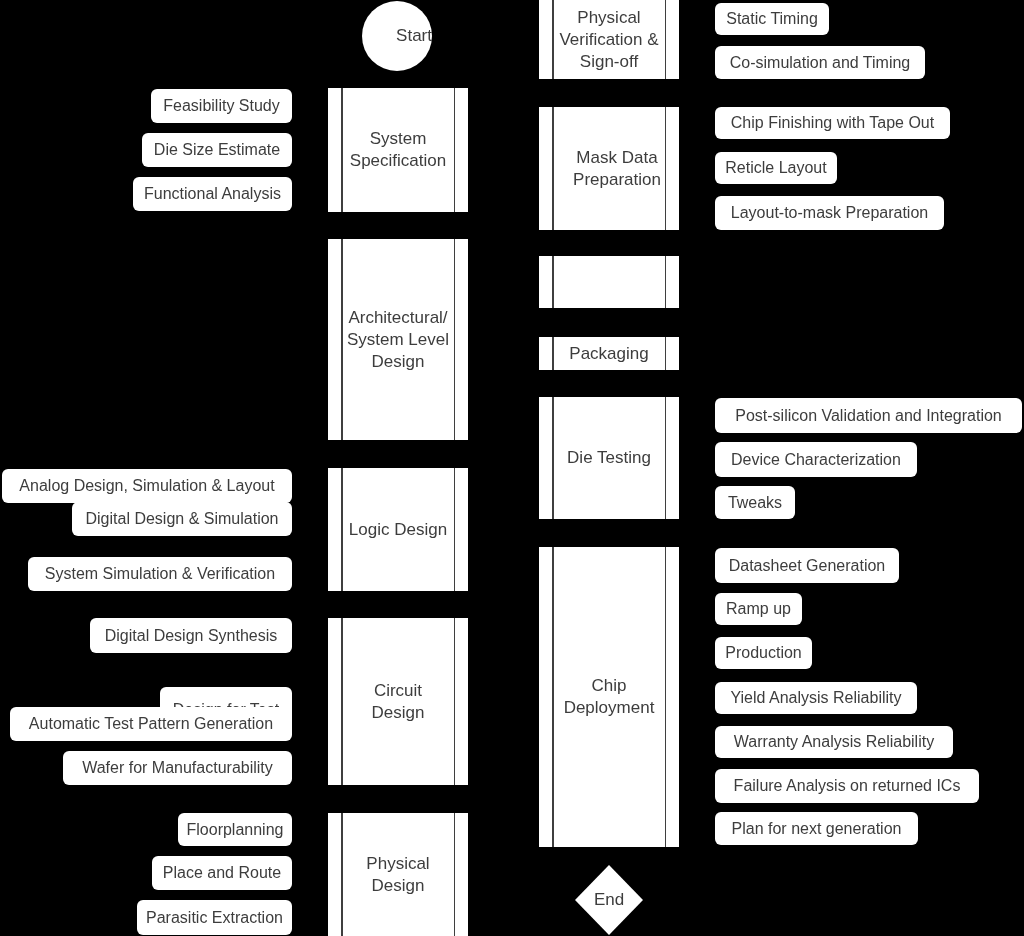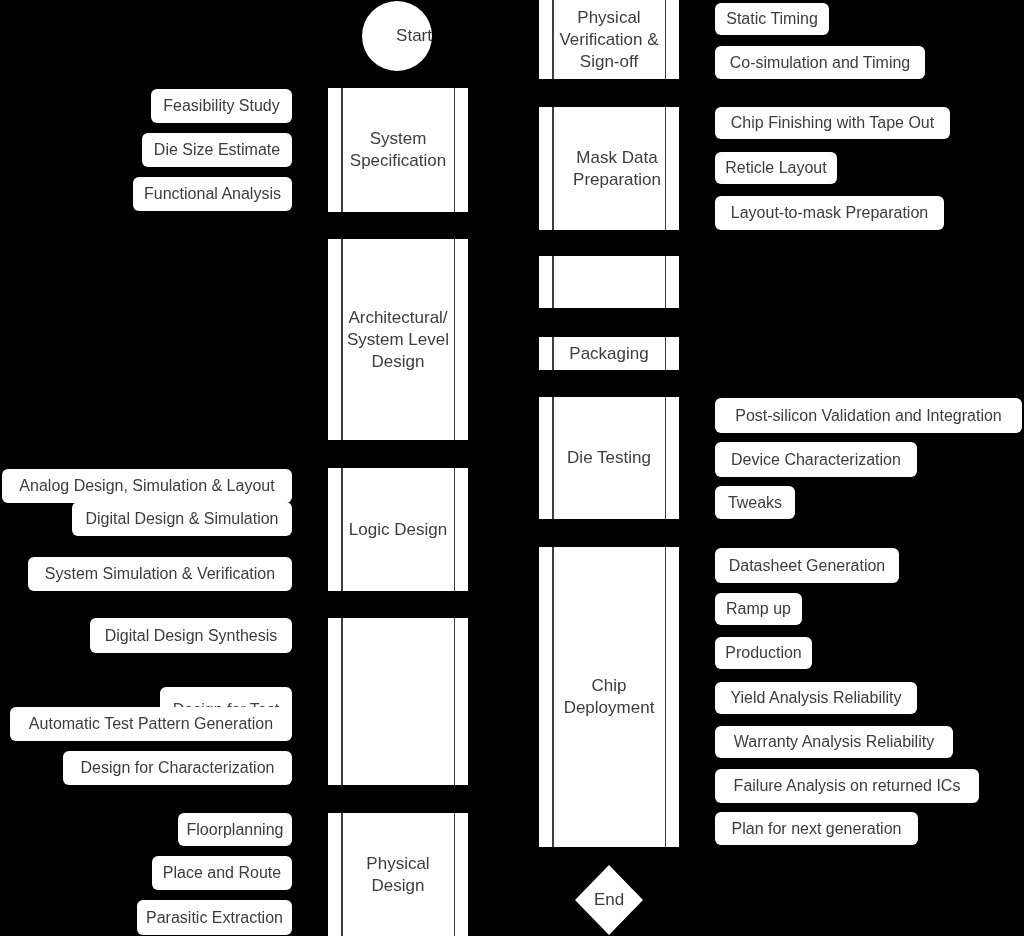--- a/index.html
+++ b/index.html
@@ -68,21 +68,21 @@
   <div class="terminator diamond" id="end-node" style="left: 575px; top: 865px; width: 68px; height: 70px;">
     <span>End</span>
   </div>
   <div id="nodes-root">
       <div class="process" style="left: 328px; top: 88px; width: 140px; height: 124px;"><span class="bar bar-l"></span><span class="bar bar-r"></span><div class="plabel">System
 Specification</div></div>
       <div class="process" style="left: 328px; top: 239px; width: 140px; height: 201px;"><span class="bar bar-l"></span><span class="bar bar-r"></span><div class="plabel">Architectural/
 System Level
 Design</div></div>
       <div class="process" style="left: 328px; top: 468px; width: 140px; height: 123px;"><span class="bar bar-l"></span><span class="bar bar-r"></span><div class="plabel">Logic Design</div></div>
-      <div class="process" style="left: 328px; top: 618px; width: 140px; height: 167px;"><span class="bar bar-l"></span><span class="bar bar-r"></span></div>
+      <div class="process" style="left: 328px; top: 618px; width: 140px; height: 167px;"><span class="bar bar-l"></span><span class="bar bar-r"></span><div class="plabel">Circuit Design</div></div>
       <div class="process" style="left: 328px; top: 813px; width: 140px; height: 124px;"><span class="bar bar-l"></span><span class="bar bar-r"></span><div class="plabel">Physical
 Design</div></div>
       <div class="process" style="left: 539px; top: 0px; width: 140px; height: 79px;"><span class="bar bar-l"></span><span class="bar bar-r"></span><div class="plabel">Physical
 Verification &amp;
 Sign-off</div></div>
       <div class="process" style="left: 539px; top: 107px; width: 140px; height: 123px; padding-left: 16px;"><span class="bar bar-l"></span><span class="bar bar-r"></span><div class="plabel">Mask Data
 Preparation</div></div>
       <div class="process" style="left: 539px; top: 256px; width: 140px; height: 52px;"><span class="bar bar-l"></span><span class="bar bar-r"></span></div>
       <div class="process" style="left: 539px; top: 337px; width: 140px; height: 33px;"><span class="bar bar-l"></span><span class="bar bar-r"></span><div class="plabel">Packaging</div></div>
       <div class="process" style="left: 539px; top: 397px; width: 140px; height: 122px;"><span class="bar bar-l"></span><span class="bar bar-r"></span><div class="plabel">Die Testing</div></div>
@@ -90,21 +90,21 @@
 Deployment</div></div>
       <div class="tag" style="left: 151px; top: 89px; width: 141px; height: 34px;">Feasibility Study</div>
       <div class="tag" style="left: 142px; top: 133px; width: 150px; height: 34px;">Die Size Estimate</div>
       <div class="tag" style="left: 133px; top: 177px; width: 159px; height: 34px;">Functional Analysis</div>
       <div class="tag" style="left: 2px; top: 469px; width: 290px; height: 34px;">Analog Design, Simulation &amp; Layout</div>
       <div class="tag" style="left: 72px; top: 502px; width: 220px; height: 34px;">Digital Design &amp; Simulation</div>
       <div class="tag" style="left: 28px; top: 557px; width: 264px; height: 34px;">System Simulation &amp; Verification</div>
       <div class="tag" style="left: 90px; top: 618px; width: 202px; height: 35px;">Digital Design Synthesis</div>
       <div class="tag" style="left: 160px; top: 663px; width: 132px; height: 45px; margin-top: 24px;">Design for Test</div>
       <div class="tag" style="left: 10px; top: 707px; width: 282px; height: 34px;">Automatic Test Pattern Generation</div>
-      <div class="tag" style="left: 63px; top: 751px; width: 229px; height: 34px;">Design for Characterization</div>
+      <div class="tag" style="left: 63px; top: 751px; width: 229px; height: 34px;">Wafer for Manufacturability</div>
       <div class="tag" style="left: 178px; top: 813px; width: 114px; height: 33px;">Floorplanning</div>
       <div class="tag" style="left: 152px; top: 856px; width: 140px; height: 34px;">Place and Route</div>
       <div class="tag" style="left: 137px; top: 900px; width: 155px; height: 35px;">Parasitic Extraction</div>
       <div class="tag" style="left: 715px; top: 3px; width: 114px; height: 32px;">Static Timing</div>
       <div class="tag" style="left: 715px; top: 46px; width: 210px; height: 33px;">Co-simulation and Timing</div>
       <div class="tag" style="left: 715px; top: 107px; width: 235px; height: 32px;">Chip Finishing with Tape Out</div>
       <div class="tag" style="left: 715px; top: 152px; width: 122px; height: 32px;">Reticle Layout</div>
       <div class="tag" style="left: 715px; top: 196px; width: 229px; height: 34px;">Layout-to-mask Preparation</div>
       <div class="tag" style="left: 715px; top: 398px; width: 307px; height: 35px;">Post-silicon Validation and Integration</div>
       <div class="tag" style="left: 715px; top: 442px; width: 202px; height: 35px;">Device Characterization</div>

